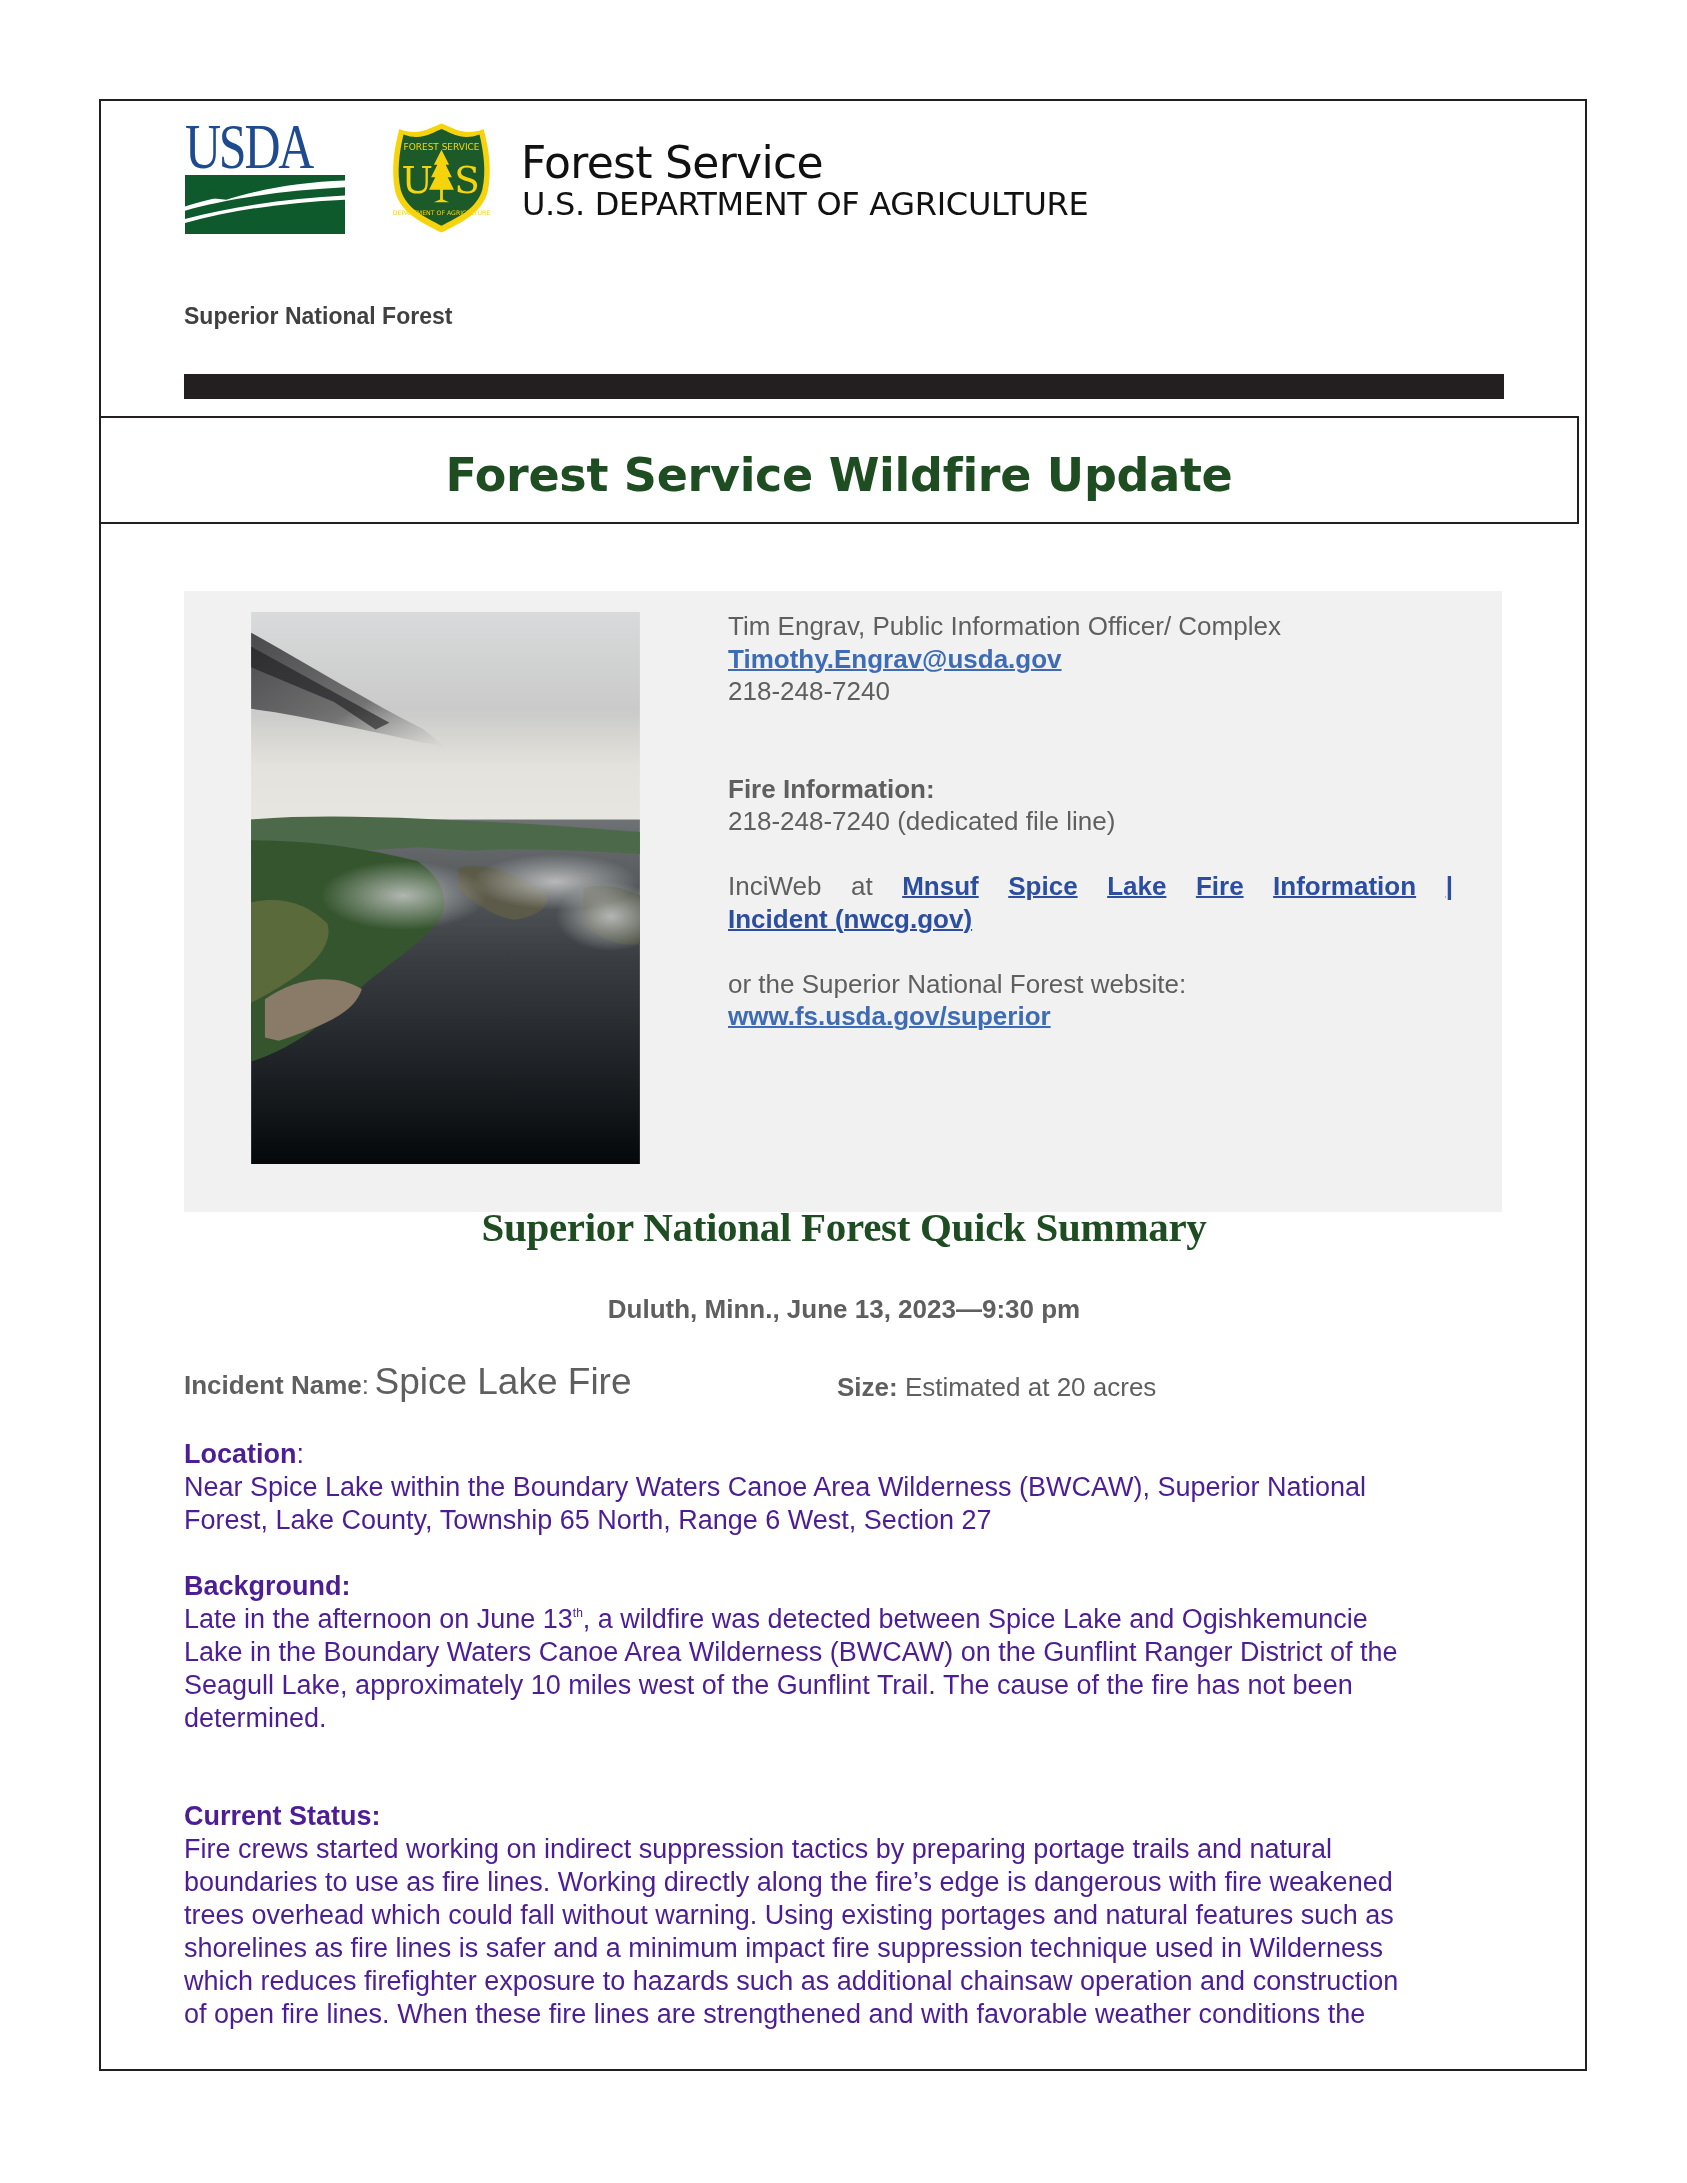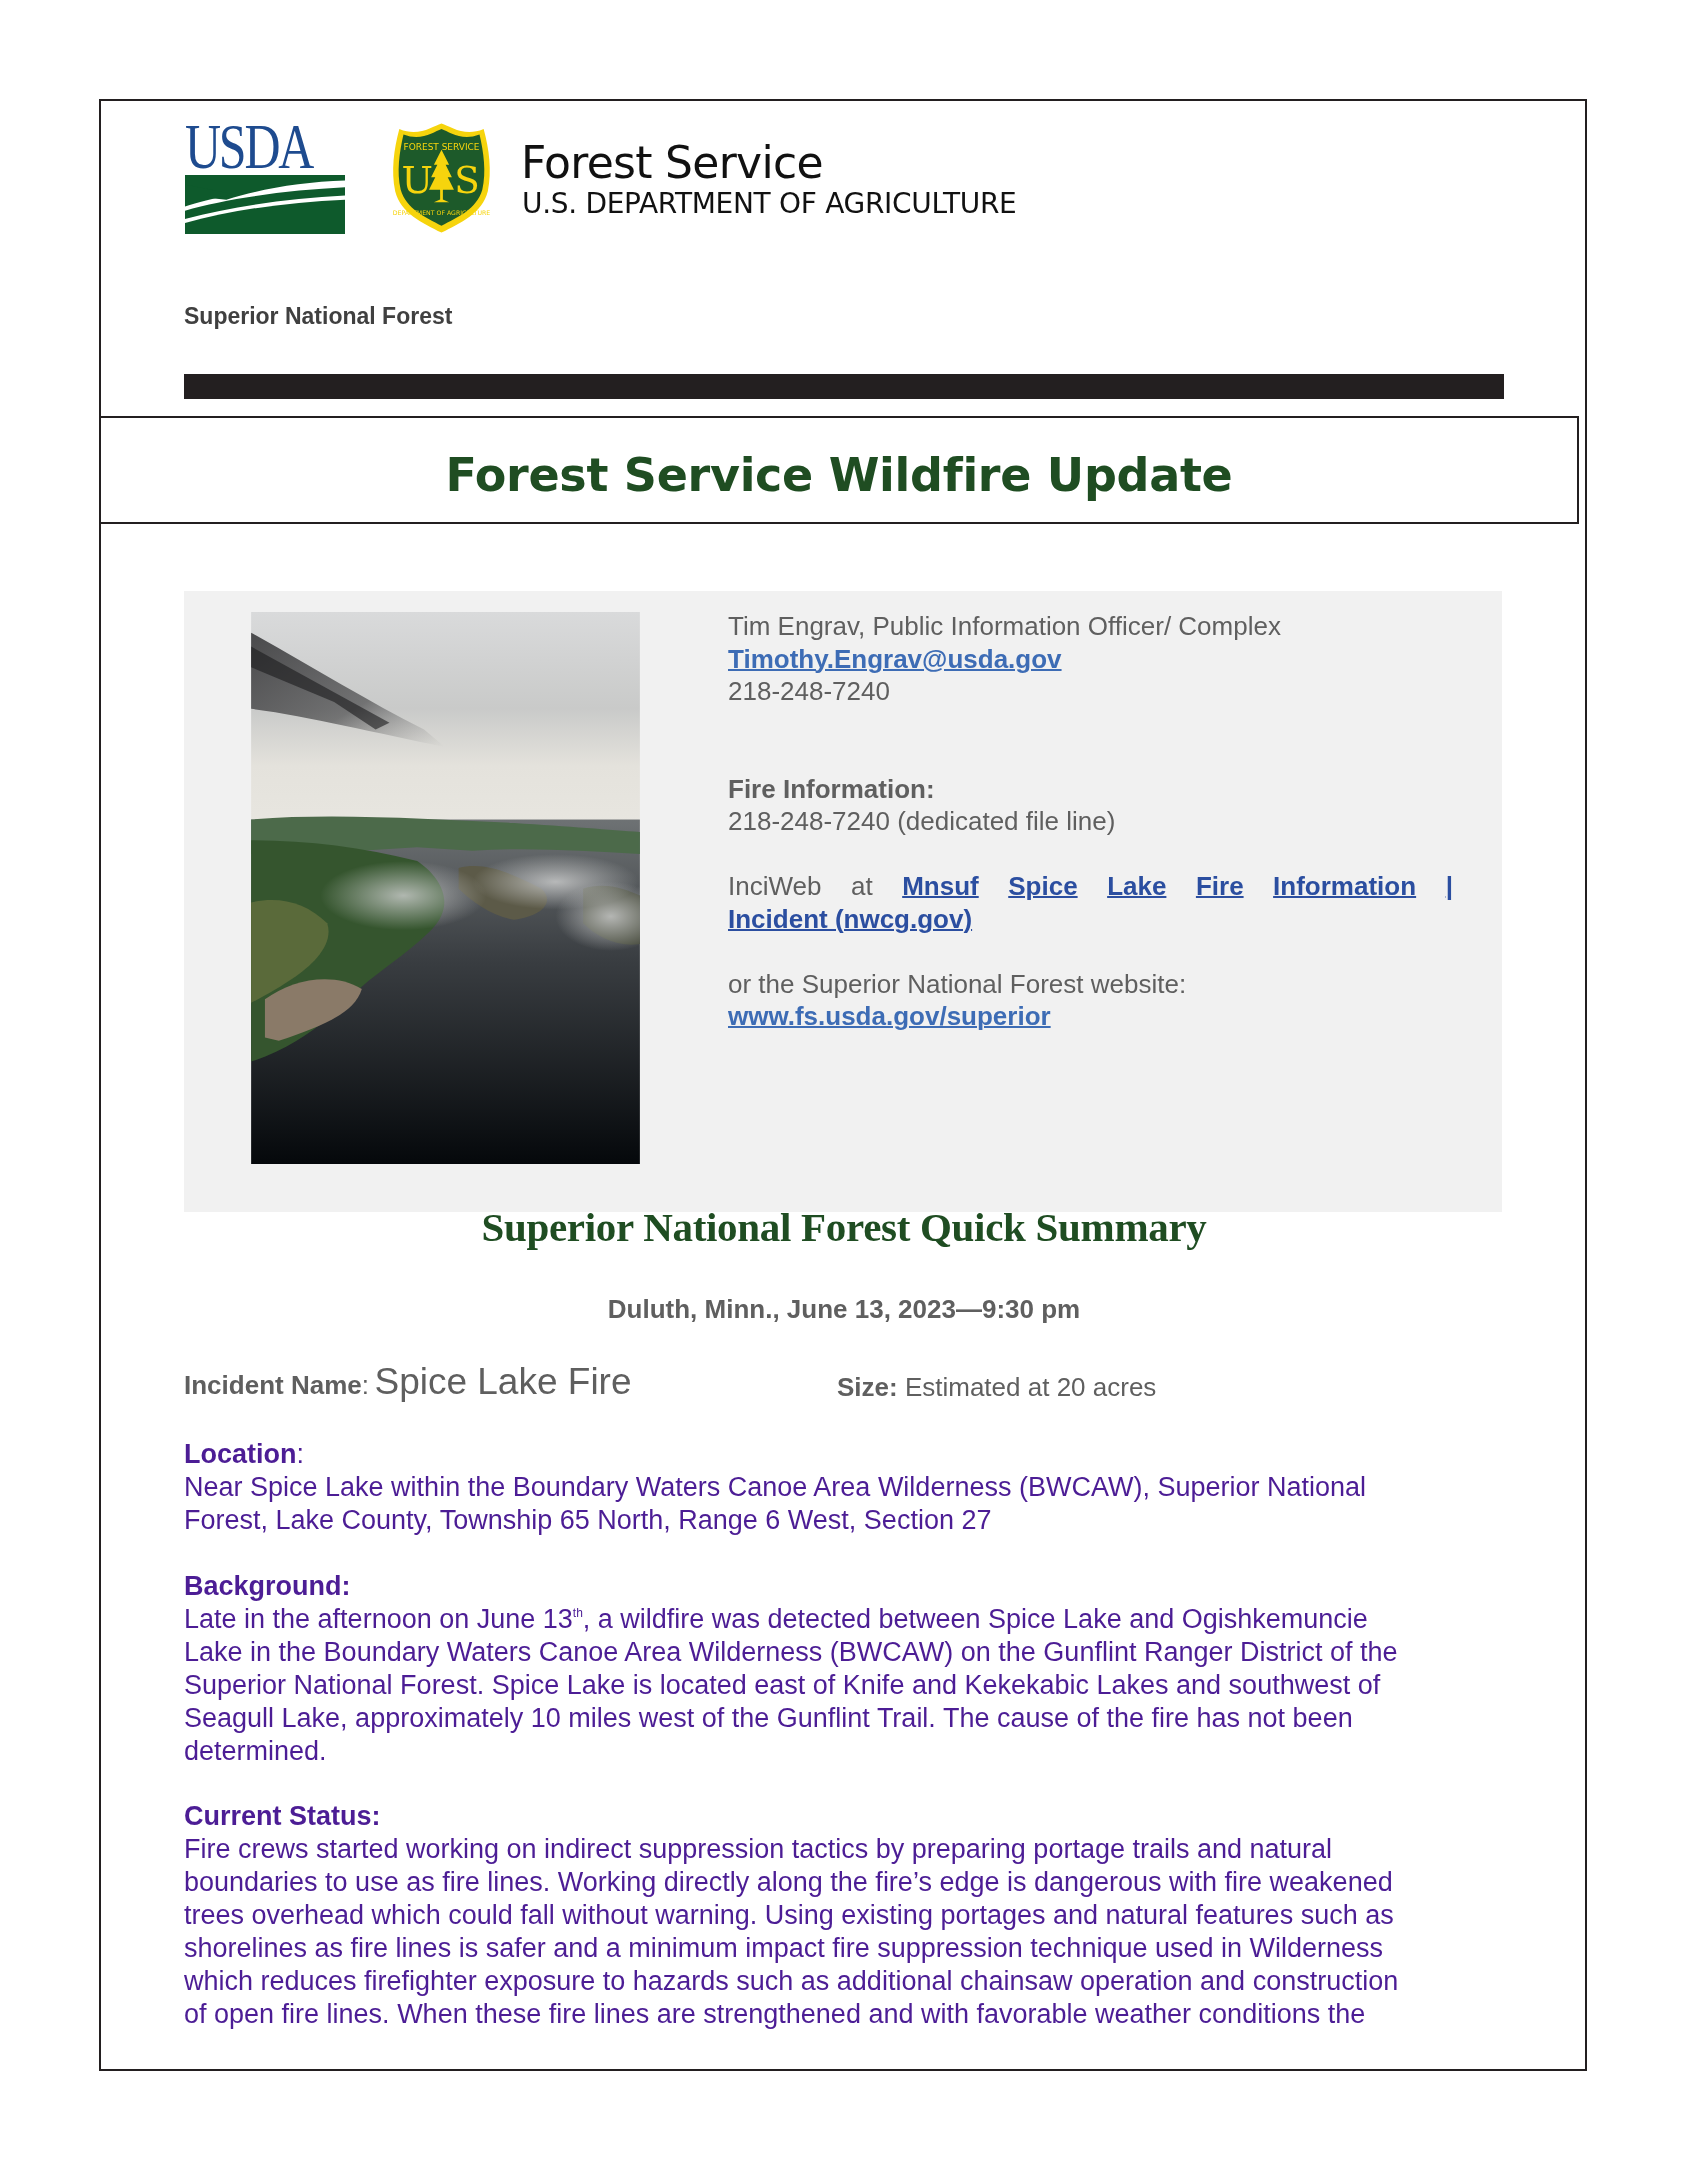--- a/index.html
+++ b/index.html
@@ -12,21 +12,21 @@
   
   .usda-logo { position: absolute; left: 185px; top: 122px; width: 160px; height: 112px; }
   .usda-text { position: absolute; left: 0; top: 0; width: 160px; height: 50px;
                font-family: "Liberation Serif", serif; font-size: 64px; line-height: 50px;
                color: #1e4b8f; letter-spacing: -2.8px; transform: scaleX(0.78); transform-origin: left top; white-space: nowrap; }
   .usda-field { position: absolute; left: 0; top: 53px; width: 160px; height: 59px; }
   .fs-shield { position: absolute; left: 391px; top: 122px; width: 101px; height: 112px; }
   .fs-title { position: absolute; left: 521px; top: 136px; font-family: "DejaVu Sans", sans-serif;
               font-size: 44px; line-height: 53px; color: #111; white-space: nowrap; letter-spacing: -0.7px; }
   .fs-sub { position: absolute; left: 522px; top: 188px; font-family: "DejaVu Sans", sans-serif;
-            font-size: 28px; line-height: 32px; color: #111; white-space: nowrap; letter-spacing: -0.3px; }
+            font-size: 32px; line-height: 32px; color: #111; white-space: nowrap; letter-spacing: -0.3px; }
 
   .forest-label { position: absolute; left: 184px; top: 303px; font-size: 23px; font-weight: 700;
                   color: #404040; white-space: nowrap; }
   .black-bar { position: absolute; left: 184px; top: 374px; width: 1320px; height: 25px; background: #231f20; }
 
   .title-box { position: absolute; left: 99px; top: 416px; width: 1476px; height: 104px;
                border-top: 2.8px solid #231f20; border-bottom: 2.8px solid #231f20; border-right: 2.8px solid #231f20;
                border-left: 2.8px solid #231f20; }
   .title-text { position: absolute; left: 0; right: 0; top: 30px; text-align: center;
                 font-family: "DejaVu Sans", sans-serif; font-weight: 700; font-size: 46px; line-height: 55px;
@@ -178,21 +178,20 @@
 <div class="section" style="top:1438px;">
   <span class="head"><span>Location</span><span style="font-weight:400">:</span></span>
   <span class="ln">Near Spice Lake within the Boundary Waters Canoe Area Wilderness (BWCAW), Superior National</span>
   <span class="ln">Forest, Lake County, Township 65 North, Range 6 West, Section 27</span>
 </div>
 
 <div class="section" style="top:1570px;">
   <span class="head">Background:</span>
   <span class="ln"><span>Late in the afternoon on June 13</span><sup>th</sup><span>, a wildfire was detected between Spice Lake and Ogishkemuncie</span></span>
   <span class="ln">Lake in the Boundary Waters Canoe Area Wilderness (BWCAW) on the Gunflint Ranger District of the</span>
-  <span class="ln">Superior National Forest. Spice Lake is located east of Knife and Kekekabic Lakes and southwest of</span>
   <span class="ln">Seagull Lake, approximately 10 miles west of the Gunflint Trail. The cause of the fire has not been</span>
   <span class="ln">determined.</span>
 </div>
 
 <div class="section" style="top:1800px;">
   <span class="head">Current Status:</span>
   <span class="ln">Fire crews started working on indirect suppression tactics by preparing portage trails and natural</span>
   <span class="ln">boundaries to use as fire lines. Working directly along the fire’s edge is dangerous with fire weakened</span>
   <span class="ln">trees overhead which could fall without warning. Using existing portages and natural features such as</span>
   <span class="ln">shorelines as fire lines is safer and a minimum impact fire suppression technique used in Wilderness</span>

